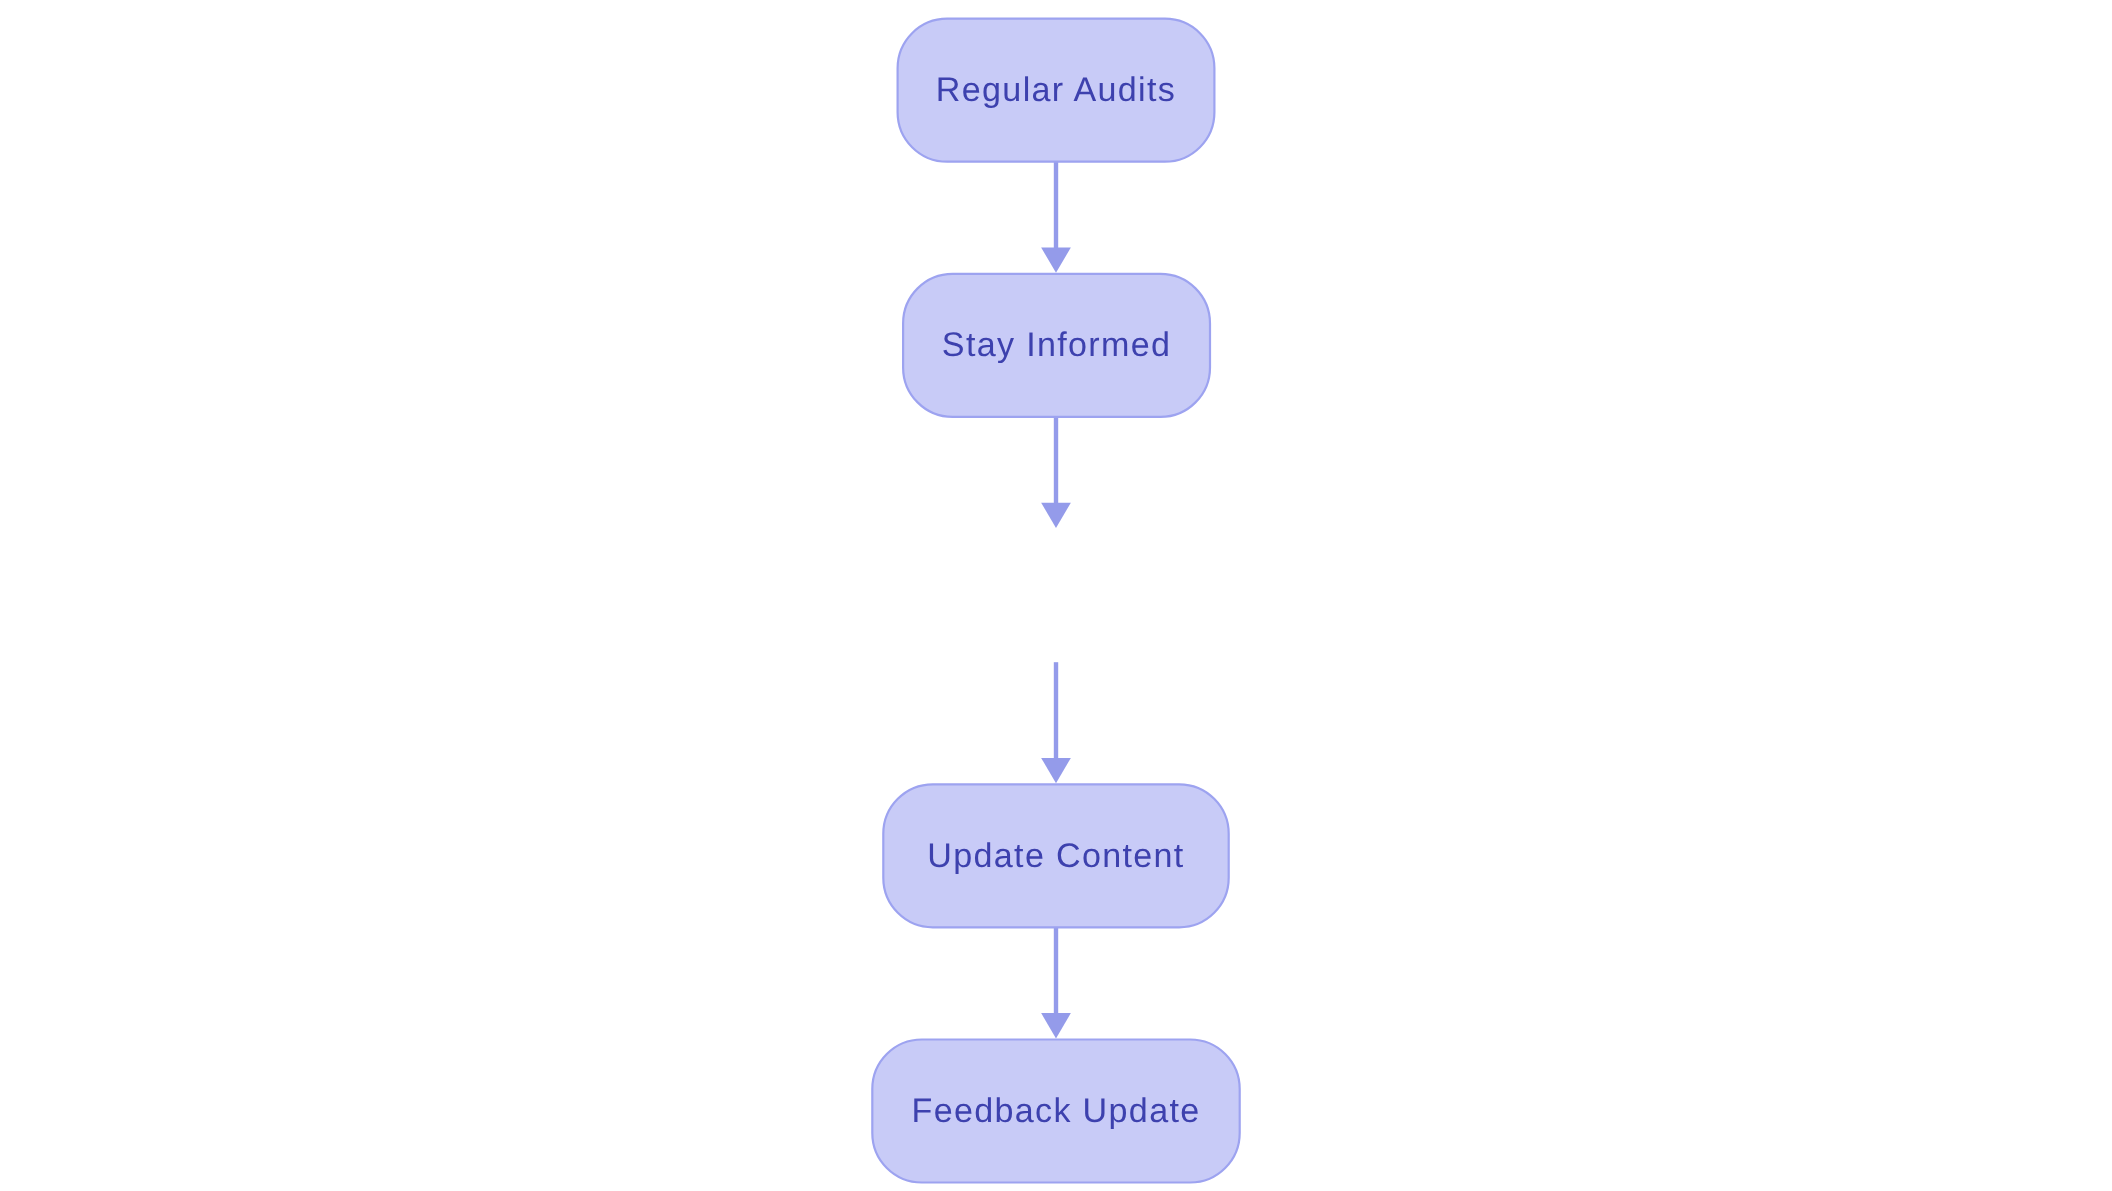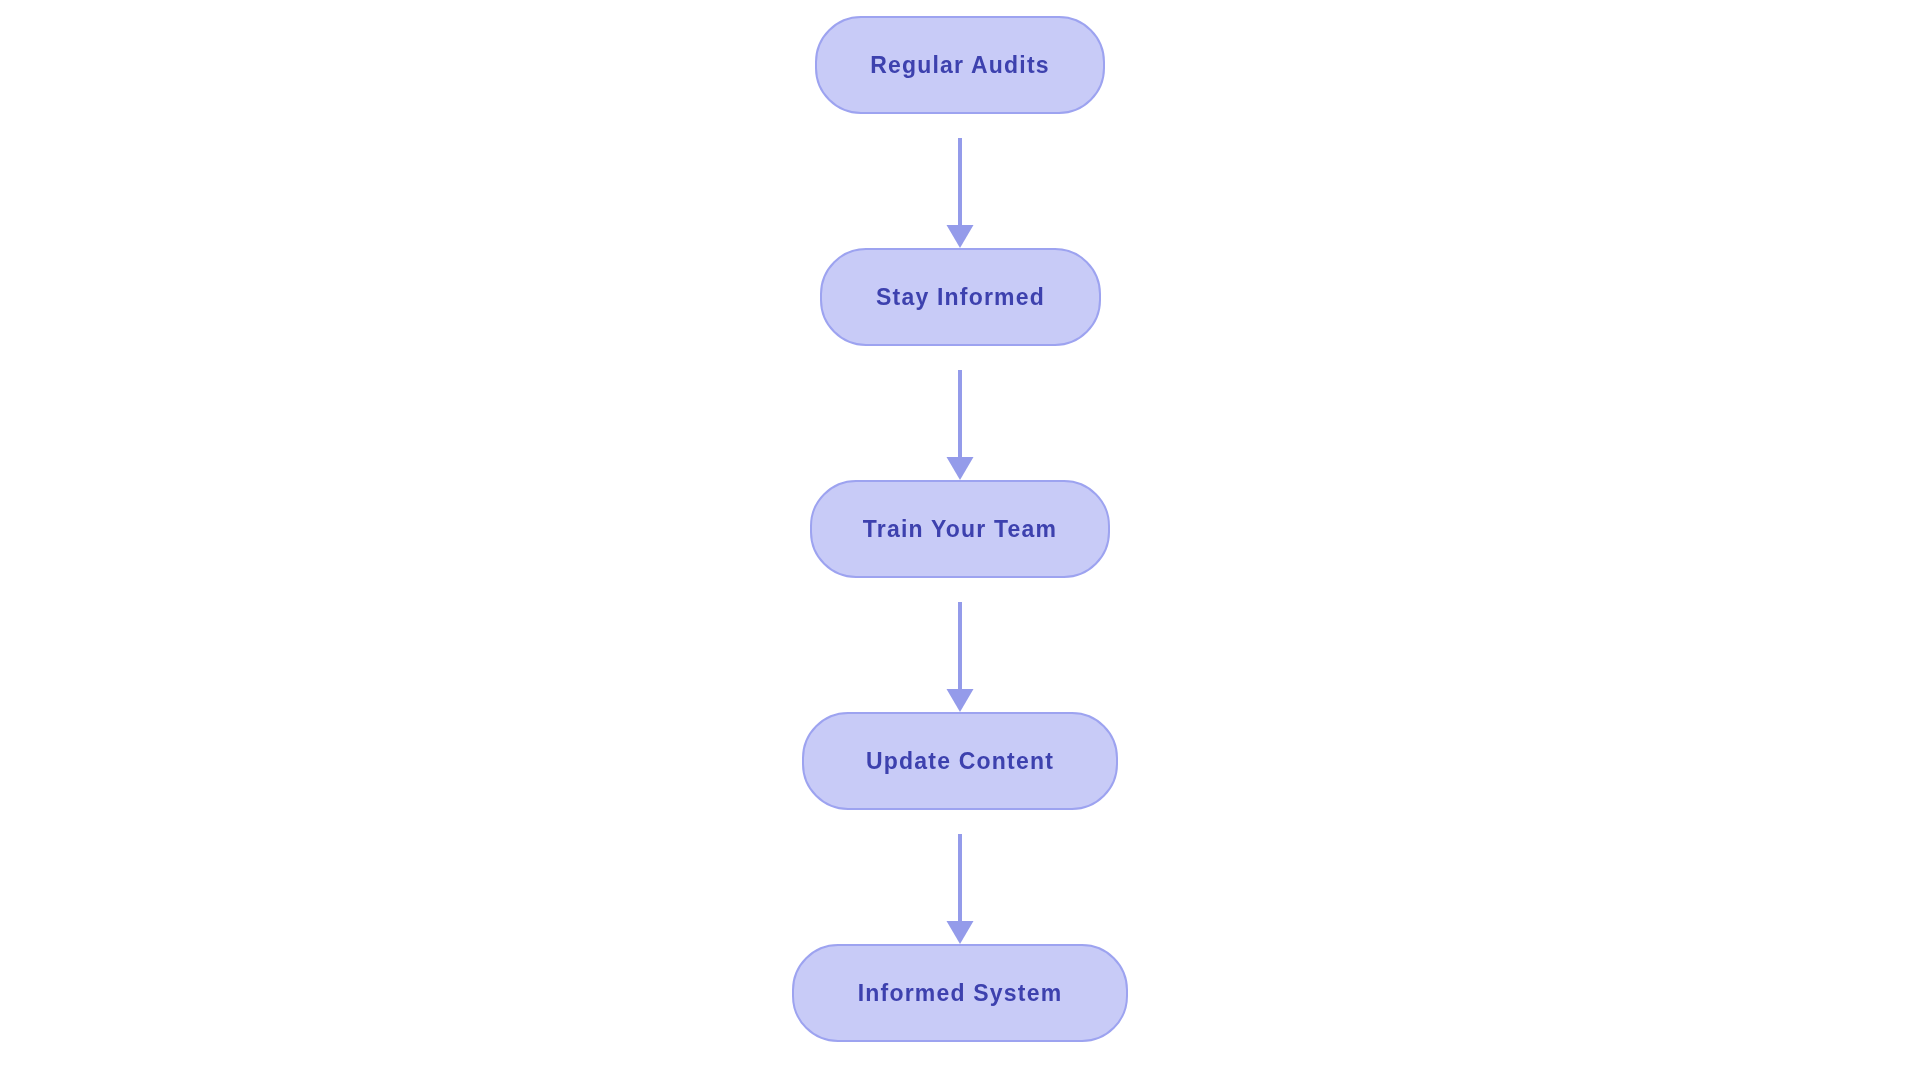--- a/index.html
+++ b/index.html
@@ -17,31 +17,31 @@
   .edges-layer {
     position: absolute;
     left: 0;
     top: 0;
     width: 1920px;
     height: 1083px;
     pointer-events: none;
   }
   .flow-node {
     position: absolute;
-    height: 98px;
+    height: 132px;
     box-sizing: border-box;
     background: var(--node-fill, #c8cbf7);
     border: 2px solid var(--node-border, #9da3f0);
     border-radius: 46px;
     color: var(--node-text, #3d41ae);
     display: flex;
     align-items: center;
     justify-content: center;
-    font-size: 23px;
-    font-weight: 700;
+    font-size: 31px;
+    font-weight: 400;
     letter-spacing: 1.2px;
     white-space: nowrap;
   }
   .node-1 { left: 815px; top: 16px;  width: 290px; }
   .node-2 { left: 820px; top: 248px; width: 281px; }
   .node-3 { left: 810px; top: 480px; width: 300px; }
   .node-4 { left: 802px; top: 712px; width: 316px; text-align: right; }
   .node-5 { left: 792px; top: 944px; width: 336px; }
 </style>
 </head>
@@ -69,25 +69,22 @@
   </svg>
 
   <div class="flow-node node-1">
     <span>Regular Audits</span>
   </div>
 
   <div class="flow-node node-2">
     <span>Stay Informed</span>
   </div>
 
-  <div class="flow-node node-3">
-    <span>Train Your Team</span>
-  </div>
 
   <div class="flow-node node-4">
     <span>Update Content</span>
   </div>
 
   <div class="flow-node node-5">
-    <span>Informed System</span>
+    <span>Feedback Update</span>
   </div>
 
 </div>
 
 </body></html>

